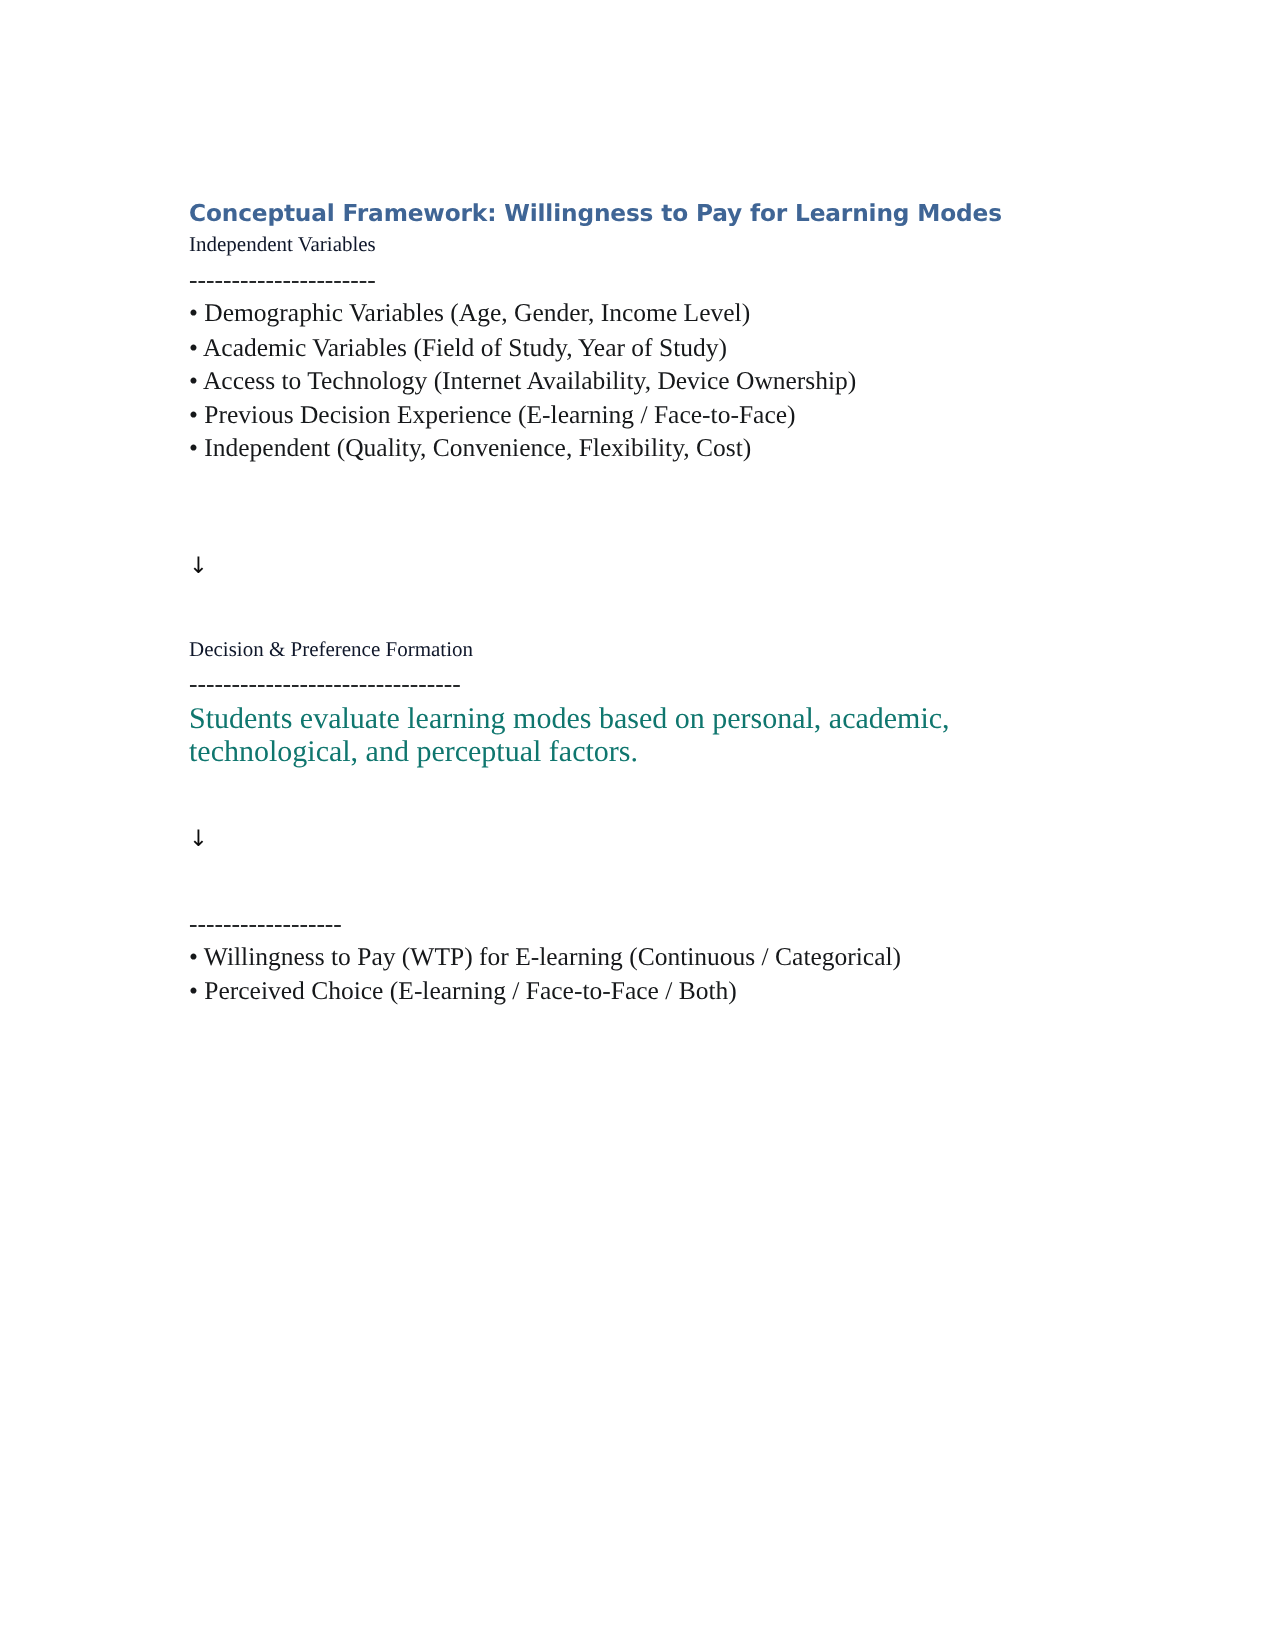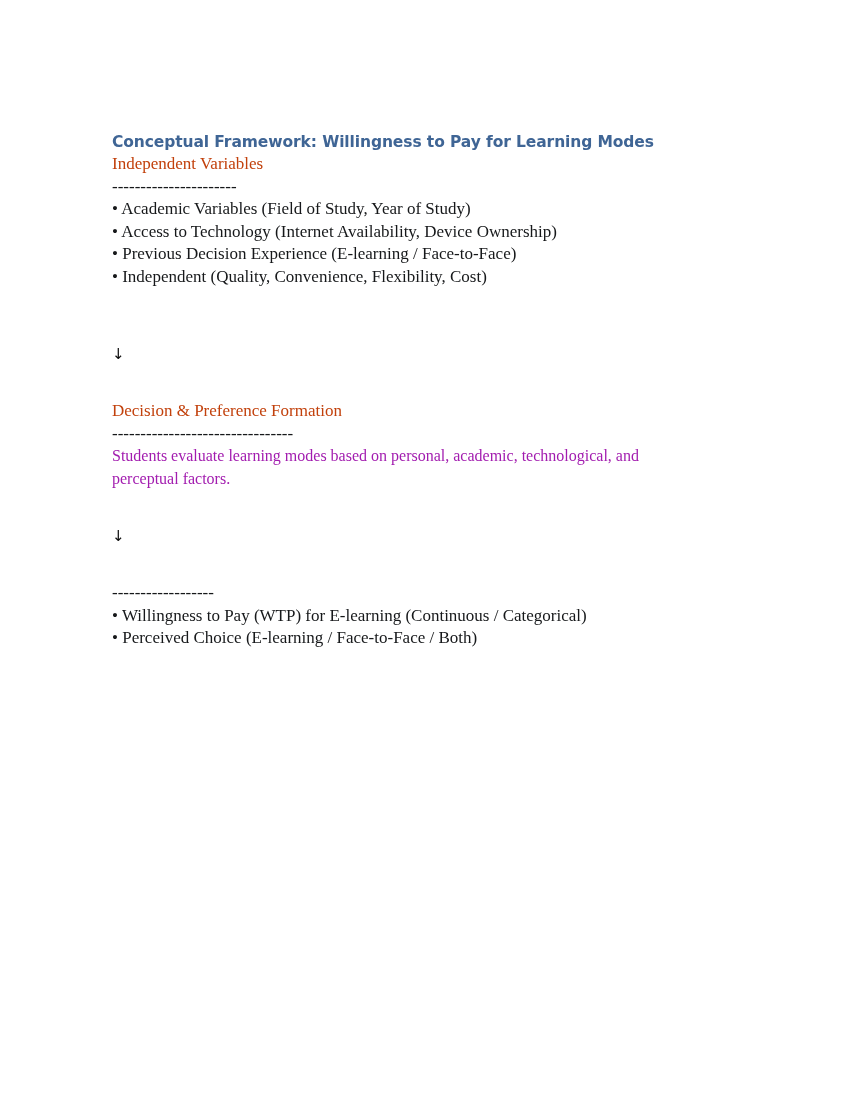--- a/index.html
+++ b/index.html
@@ -21,41 +21,41 @@
     position: absolute;
     left: 0;
     top: 0;
     width: 850px;
     height: 1100px;
     background: #ffffff;
   }
 
   .content {
     position: absolute;
-    left: 112px;
+    left: 126px;
     top: 132px;
     width: 588px;
   }
 
   .doc-title {
     font-family: "DejaVu Sans", "Liberation Sans", sans-serif;
     font-weight: bold;
     font-size: 15.5px;
     line-height: 21px;
     color: #3f6595;
     letter-spacing: -0.1px;
     margin: 0 0 0 0;
     white-space: nowrap;
   }
 
   .section-heading {
     font-family: "Liberation Serif", "DejaVu Serif", serif;
-    font-size: 17px;
+    font-size: 14px;
     line-height: 22.5px;
-    color: #c2410c;
+    color: #0f172a;
     margin: 0;
     font-weight: normal;
   }
 
   .rule {
     font-family: "Liberation Serif", "DejaVu Serif", serif;
     font-size: 17px;
     line-height: 22.5px;
     color: #16181a;
     letter-spacing: 0px;
@@ -75,23 +75,23 @@
     font-size: 17px;
     line-height: 22.5px;
     color: #16181a;
     margin: 0;
     padding: 0;
     text-indent: 0;
   }
 
   .para {
     font-family: "Liberation Serif", "DejaVu Serif", serif;
-    font-size: 16px;
+    font-size: 20px;
     line-height: 22.5px;
-    color: #a21caf;
+    color: #0f766e;
     margin: 0;
   }
 
   .arrow-row {
     font-family: "DejaVu Sans", "Liberation Sans", sans-serif;
     font-size: 15px;
     line-height: 20px;
     color: #0d0d0d;
     margin: 0;
   }
@@ -107,20 +107,21 @@
 <div class="page">
   <div class="content">
 
     <div class="doc-title">Conceptual Framework: Willingness to Pay for Learning Modes</div>
 
     <div class="section-heading">Independent Variables</div>
 
     <div class="rule">----------------------</div>
 
     <ul class="bullet-list">
+      <li class="bullet-item">• Demographic Variables (Age, Gender, Income Level)</li>
       <li class="bullet-item">• Academic Variables (Field of Study, Year of Study)</li>
       <li class="bullet-item">• Access to Technology (Internet Availability, Device Ownership)</li>
       <li class="bullet-item">• Previous Decision Experience (E-learning / Face-to-Face)</li>
       <li class="bullet-item">• Independent (Quality, Convenience, Flexibility, Cost)</li>
     </ul>
 
     <div class="gap-before-arrow-1"></div>
 
     <div class="arrow-row">↓</div>
 

